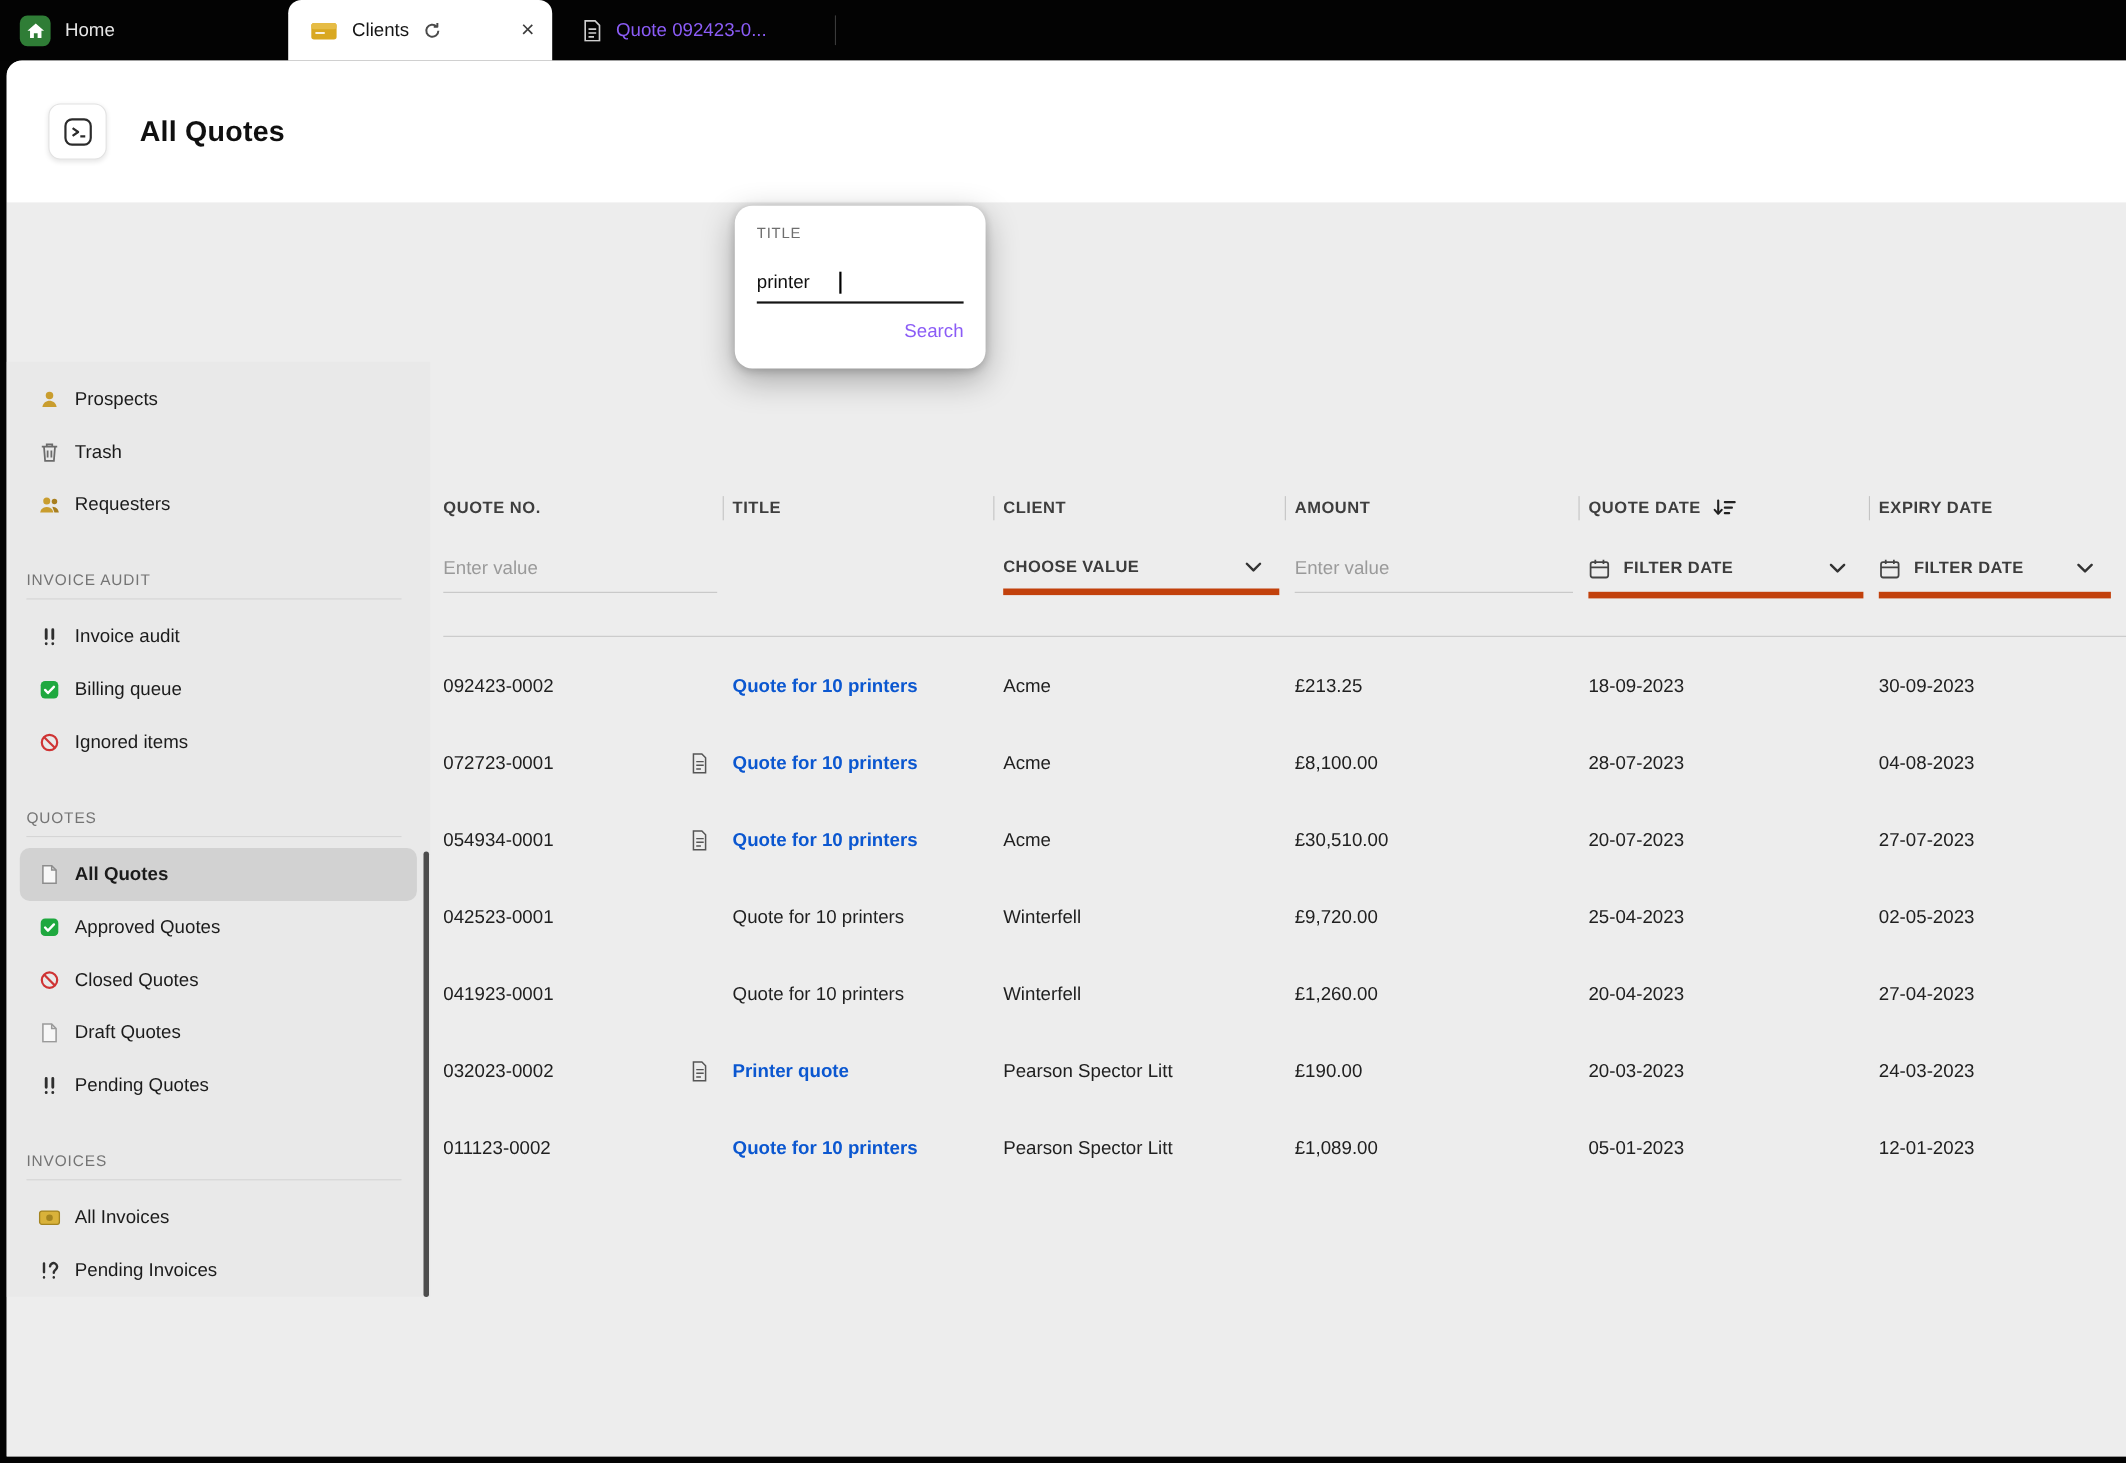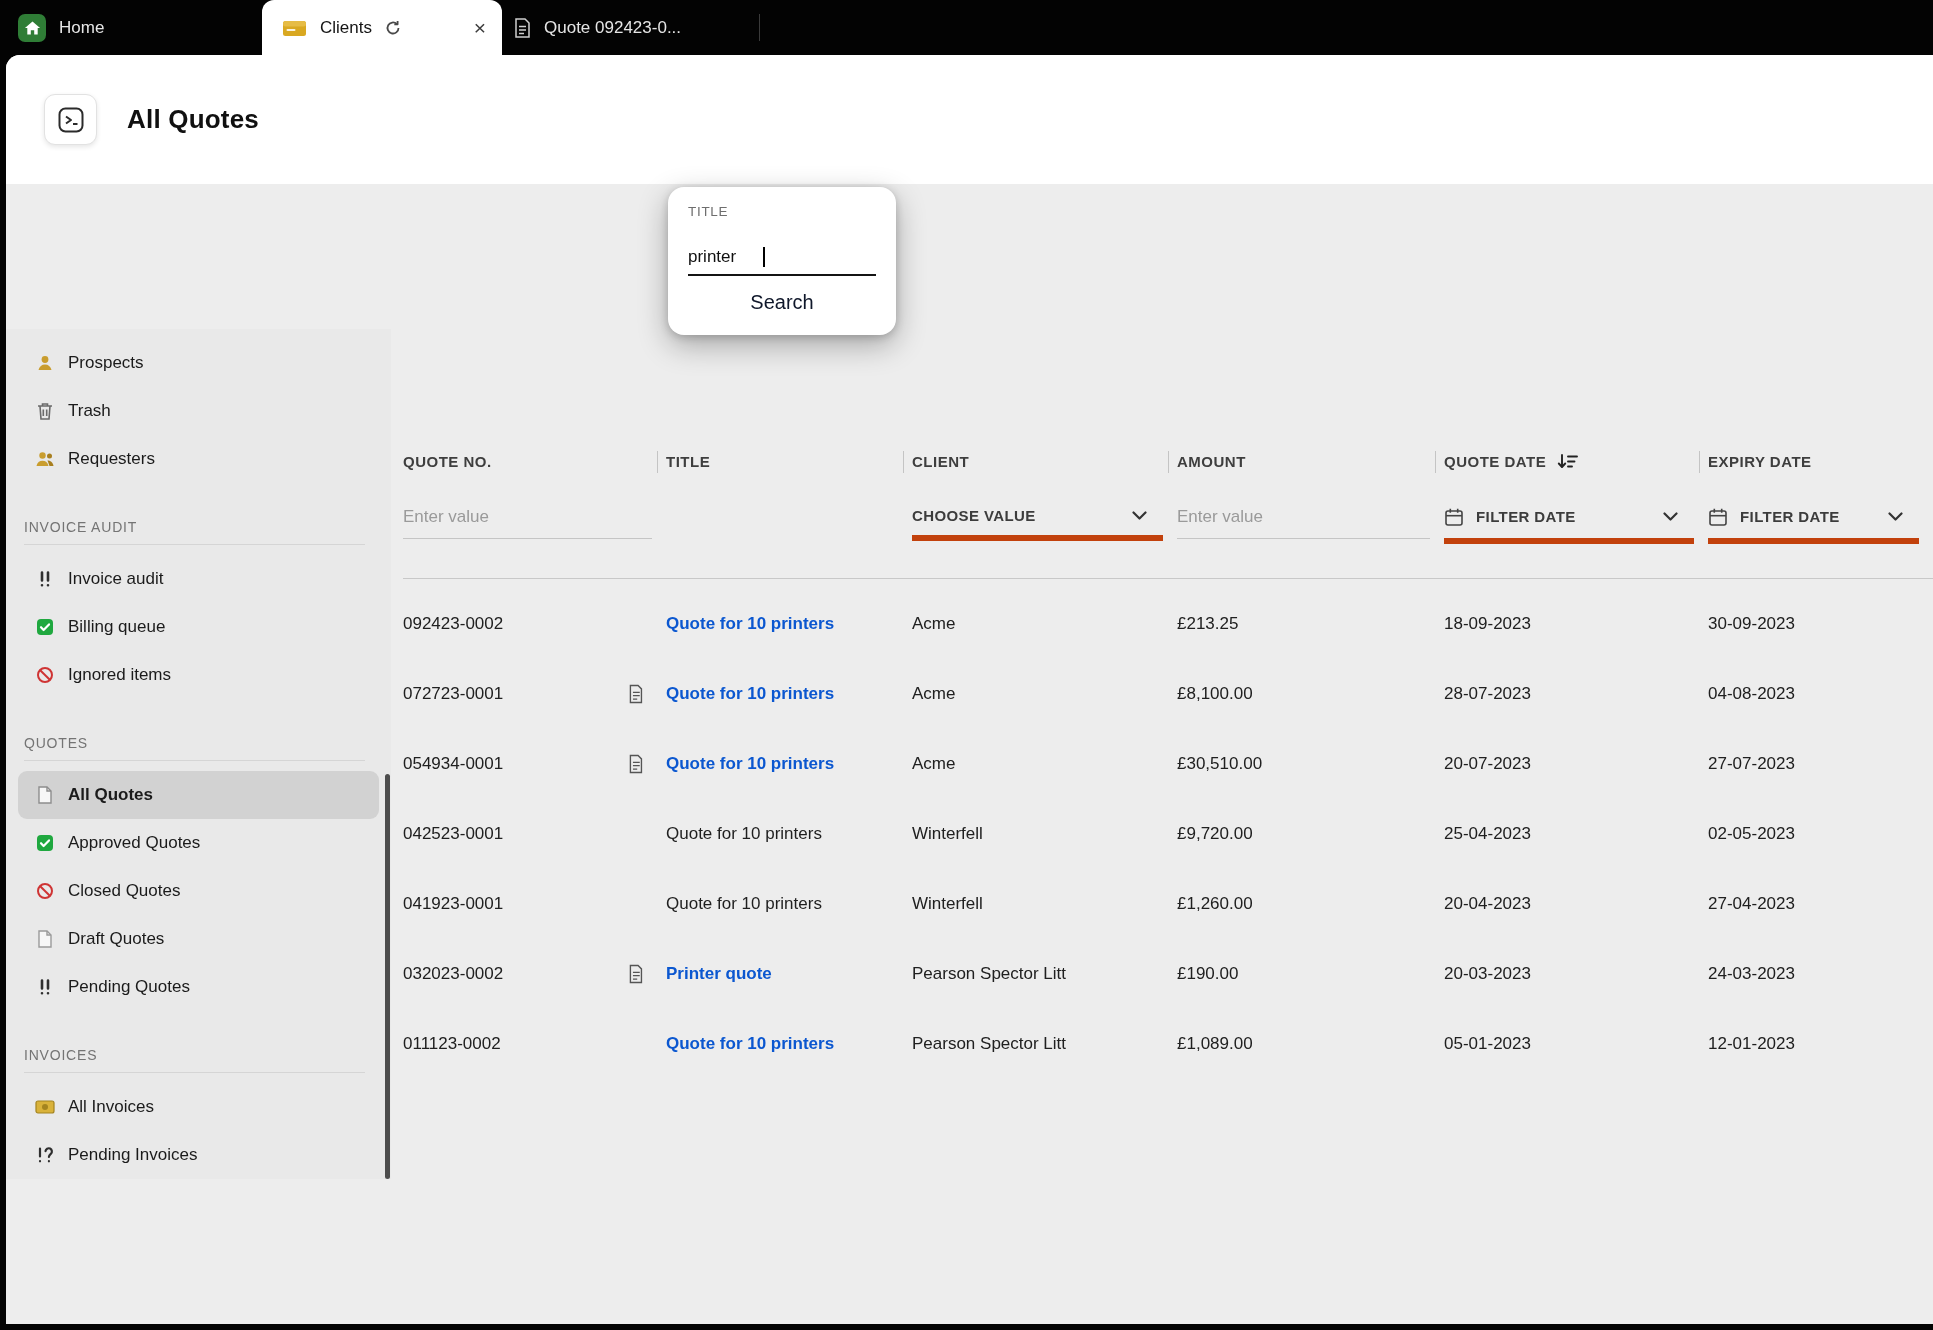--- a/index.html
+++ b/index.html
@@ -12,21 +12,21 @@
     color:#1d1d1d;
   }
 
   
   .tabbar { position:absolute; top:0; left:0; right:0; height:55px; display:flex; align-items:stretch; background:#030303; }
   .tab { display:flex; align-items:center; gap:13px; font-size:17px; cursor:default; }
   .tab-home { width:262px; padding-left:18px; color:#e6e6e6; }
   .home-badge { width:28px; height:28px; background:#2f7d36; border-radius:7px; display:flex; align-items:center; justify-content:center; }
   .tab-clients { width:240px; background:#ffffff; border-radius:12px 12px 0 0; color:#141414; padding:0 16px 0 20px; font-weight:500; }
   .clients-close { margin-left:auto; font-size:21px; color:#3c3c3c; line-height:1; }
-  .tab-quote { width:258px; padding-left:12px; color:#e5e5e5; position:relative; }
+  .tab-quote { width:258px; padding-left:28px; color:#8b5cf6; position:relative; }
   .tab-quote::after { content:""; position:absolute; right:0; top:14px; bottom:14px; width:1px; background:#3a3a3a; }
 
   
   .window { position:absolute; top:55px; left:6px; right:0; bottom:6px; background:#ffffff; border-radius:14px 0 0 0; overflow:hidden; }
 
   .app-header { height:129px; display:flex; align-items:center; padding-left:38px; gap:30px; background:#fff; }
   .app-icon-btn { width:53px; height:51px; background:#fff; border:1px solid #e2e2e2; border-radius:11px; box-shadow:0 2px 5px rgba(0,0,0,.10); display:flex; align-items:center; justify-content:center; }
   .page-title { font-size:26px; font-weight:700; color:#101010; letter-spacing:.2px; }
 
   .content { position:absolute; top:129px; left:0; right:0; bottom:0; display:flex; background:#ededed;align-items:center; }
@@ -62,21 +62,21 @@
   .cell-qno { padding-right:22px; }
   .doc-ic { margin-left:auto; display:flex; }
   .q-title { color:#1f1f1f; }
   .q-title.link { color:#0b57d0; font-weight:700; }
 
   
   .popup { position:absolute; left:668px; top:187px; width:228px; min-height:148px; background:#fff; border-radius:16px; box-shadow:0 10px 30px rgba(0,0,0,.30), 0 2px 8px rgba(0,0,0,.18); padding:17px 20px 15px; z-index:20; }
   .popup-label { font-size:13.5px; color:#6e6e6e; letter-spacing:.7px; }
   .popup-input { margin-top:28px; border-bottom:2px solid #141414; padding-bottom:7px; font-size:17px; color:#101010; display:flex; align-items:center;gap:26px; }
   .caret { display:inline-block; width:2px; height:20px; background:#000; margin-left:1px; }
-  .popup-search { margin-top:15px; text-align:center; font-size:20px; font-weight:500; color:#0f172a; }
+  .popup-search { margin-top:15px; text-align:right; font-size:17px; font-weight:500; color:#8b5cf6; }
 </style>
 </head>
 <body>
 
 <div class="tabbar">
   <div class="tab tab-home">
     <span class="home-badge">
       <svg width="17" height="16" viewBox="0 0 18 16">
           <path d="M9 1 L17 8 H14.5 V15 H10.8 V10.4 H7.2 V15 H3.5 V8 H1 Z" fill="#fff"></path>
         </svg>

